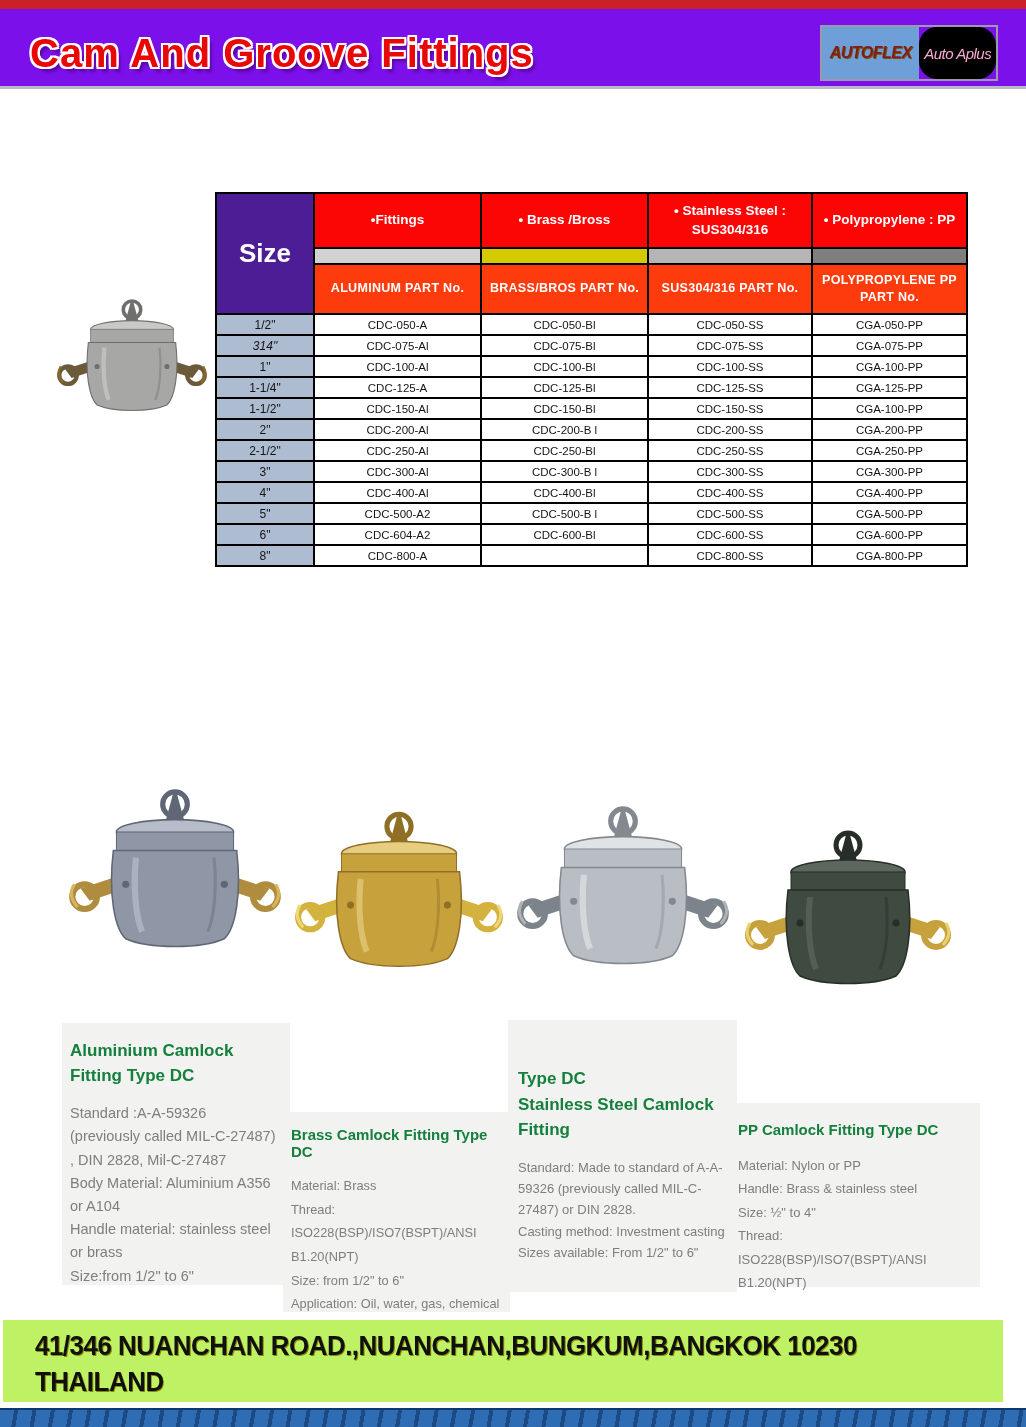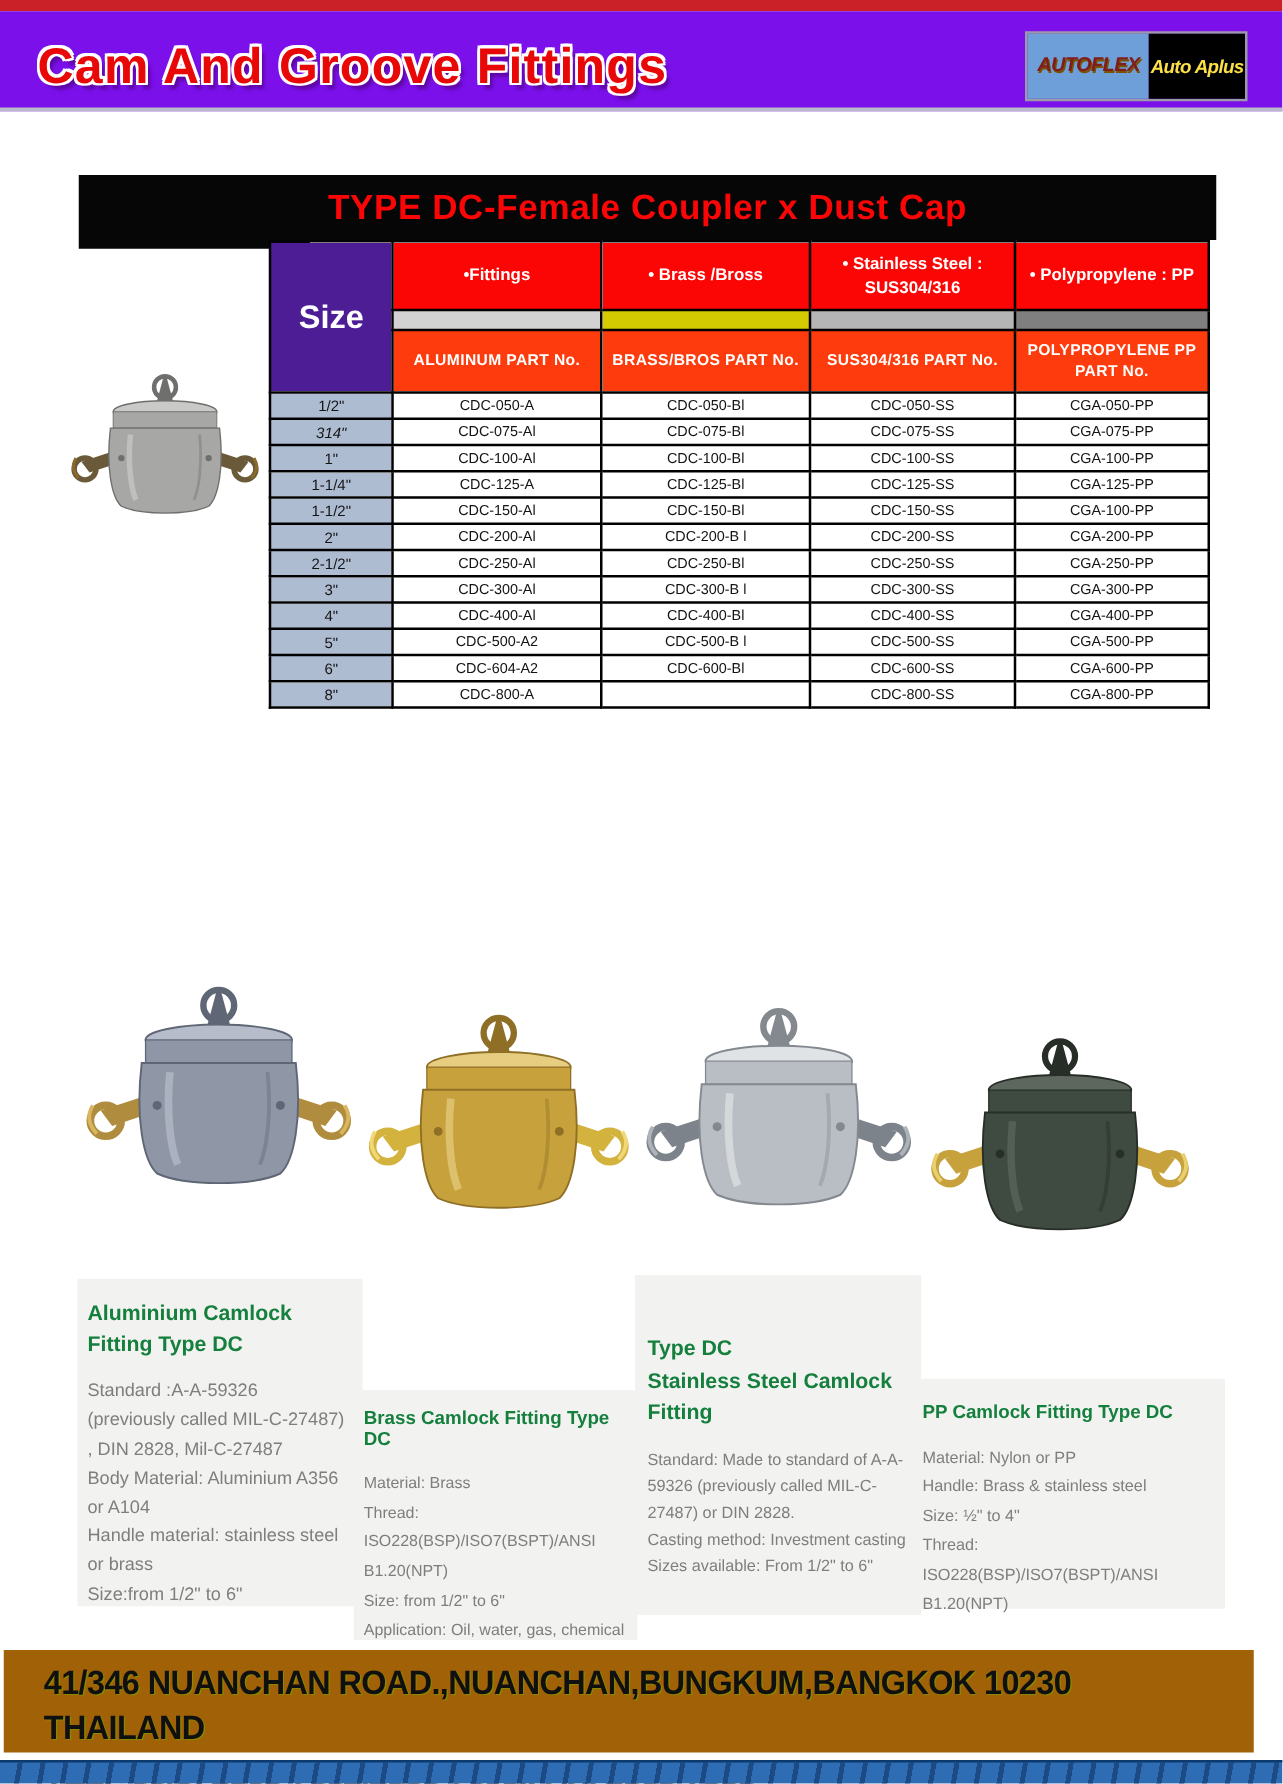--- a/index.html
+++ b/index.html
@@ -14,21 +14,21 @@
               color:#e80808;
               text-shadow:-2px -2px 0 #fff,2px -2px 0 #fff,-2px 2px 0 #fff,2px 2px 0 #fff,
                           -2px 0 0 #fff,2px 0 0 #fff,0 -2px 0 #fff,0 2px 0 #fff,
                           4px 5px 3px rgba(70,0,110,.6);}
   .logo{position:absolute;right:28px;top:16px;width:178px;height:56px;display:flex;
         border:2px solid #9a9aa8;box-sizing:border-box;}
   .logo-left{flex:0 0 56%;background:#6f9fd8;display:flex;align-items:center;justify-content:center;
              color:#7f1d1d;font-weight:800;font-style:italic;font-size:16px;letter-spacing:-0.5px;
              text-shadow:1px 1px 0 #7a5200;}
   .logo-right{flex:1;background:#000;display:flex;align-items:center;justify-content:center;
-              color:#fde047;font-weight:700;font-style:italic;font-size:15px;letter-spacing:-0.5px;}
+              color:#f9a8d4;font-weight:400;font-style:italic;font-size:15px;letter-spacing:-0.5px;border-radius:18px;}
 
   
   .black-banner{position:absolute;left:63px;top:140px;width:910px;height:52px;background:#060606;}
   .black-banner:after{content:"";position:absolute;left:0;bottom:-7px;width:185px;height:7px;background:#060606;}
   .black-banner-text{width:100%;text-align:center;line-height:52px;font-size:28px;font-weight:800;
                      color:#fb0507;letter-spacing:0.5px;}
 
   
   .parts-table{position:absolute;left:215px;top:192px;border-collapse:collapse;table-layout:fixed;}
   .parts-table td,.parts-table th{border:2px solid #000;padding:0;margin:0;box-sizing:border-box;
@@ -56,21 +56,21 @@
   .card2 .card-title{font-size:15px;margin-bottom:14px;}
   .card2 .card-body{font-size:12.8px;line-height:1.85;}
   .card3{left:508px;top:1020px;width:229px;height:272px;padding:46px 8px 0 10px;}
   .card3 .card-title{font-size:17px;line-height:1.5;margin-bottom:14px;}
   .card3 .card-body{font-size:13px;line-height:1.65;}
   .card4{left:730px;top:1103px;width:250px;height:184px;padding:18px 12px 0 8px;}
   .card4 .card-title{font-size:15px;margin-bottom:16px;}
   .card4 .card-body{font-size:13px;line-height:1.8;}
 
   
-  .footer-yellow{position:absolute;left:3px;top:1320px;width:1000px;height:82px;background:#a16207;}
+  .footer-yellow{position:absolute;left:3px;top:1320px;width:1000px;height:82px;background:#bef264;}
   .footer-text{position:absolute;left:32px;top:8px;color:#101010;font-weight:800;font-size:27px;
                line-height:1.35;letter-spacing:-0.5px;transform:scaleX(0.96);transform-origin:left;
                text-shadow:1px 1px 0 #8a8a00;}
   .bottom-blue{position:absolute;left:0;top:1408px;width:1026px;height:19px;background:#2e6db4;
                background-image:repeating-linear-gradient(100deg,rgba(12,48,100,0) 0 14px,#1b4a85 14px 18px);
                border-top:2px solid #0d3a6e;box-sizing:border-box;}
 </style>
 </head>
 <body>
 
@@ -78,23 +78,20 @@
 
   <div class="top-red-strip"></div>
   <div class="purple-banner">
     <div class="main-title">Cam And Groove Fittings</div>
     <div class="logo">
       <div class="logo-left">AUTOFLEX</div>
       <div class="logo-right">Auto Aplus</div>
     </div>
   </div>
 
-  <div class="black-banner">
-    <div class="black-banner-text">TYPE DC-Female Coupler x Dust Cap</div>
-  </div>
 
   <svg width="0" height="0" style="position:absolute" aria-hidden="true">
     <defs>
       <g id="fit">
 
         <circle cx="22" cy="110" r="12" fill="none" stroke="var(--h)" stroke-width="6"></circle>
         <path d="M18 102 L64 87 L69 100 L27 114 Z" fill="var(--h)"></path>
         <path d="M12 98 q-7 11 3 22" stroke="var(--hl)" stroke-width="3" fill="none"></path>
 
         <circle cx="198" cy="110" r="12" fill="none" stroke="var(--h)" stroke-width="6"></circle>

